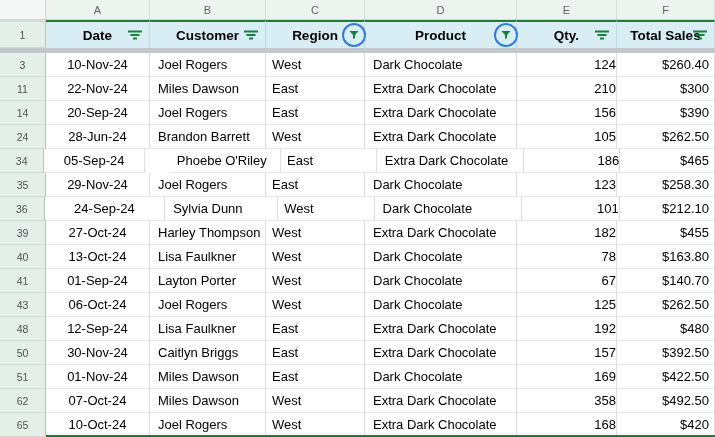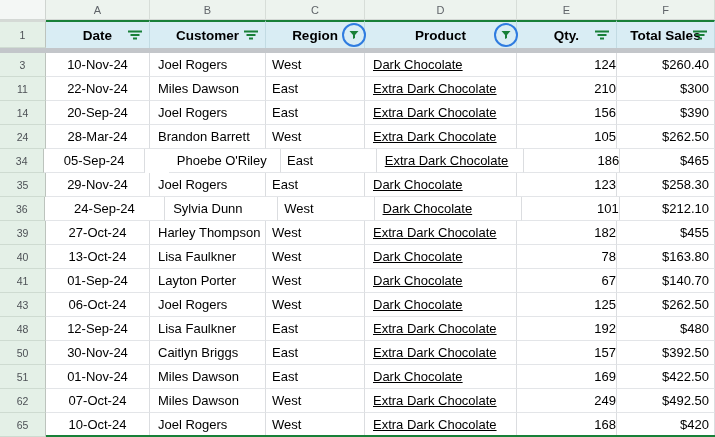--- a/index.html
+++ b/index.html
@@ -19,21 +19,21 @@
   
   .gray-band{height:5px;background:#c3c6ca;}
 
   
   .row{display:flex;height:24px;}
   .rownum{width:46px;box-sizing:border-box;background:#e4f0e7;border-right:1px solid #bcc3bd;border-bottom:1px solid #cedbd1;display:flex;align-items:center;justify-content:center;font-size:10.5px;color:#4d5156;}
   .cell{box-sizing:border-box;border-right:1px solid #dbdde0;border-bottom:1px solid #e3e5e8;font-size:13px;color:#000;display:flex;align-items:center;white-space:nowrap;background:#fff;}
   .c-date{justify-content:center;}
   .c-customer{padding-left:8px;}
   .c-region{padding-left:6px;}
-  .c-product{padding-left:8px;text-decoration:underline;}
+  .c-product{padding-left:8px;}
   .c-qty{justify-content:flex-end;}
   .c-total{justify-content:flex-end;padding-right:5px;}
 
   
   .f-lines{position:absolute;right:7px;top:50%;transform:translateY(-50%);line-height:0;cursor:pointer;}
   .f-active{position:absolute;right:-2px;top:50%;transform:translateY(-50%);width:24px;height:24px;border:2.5px solid #2f7ce0;border-radius:50%;box-sizing:border-box;display:flex;align-items:center;justify-content:center;z-index:3;line-height:0;cursor:pointer;background:transparent;}
 
   
   .range-bottom{position:absolute;left:46px;right:0;bottom:0;height:2px;background:#188038;z-index:4;}
 </style>
@@ -131,21 +131,21 @@
         <div class="rownum">14</div>
         <div class="cell c-date" style="width: 104px;">20-Sep-24</div>
         <div class="cell c-customer" style="width: 116px;">Joel Rogers</div>
         <div class="cell c-region" style="width: 99px;">East</div>
         <div class="cell c-product" style="width: 152px;">Extra Dark Chocolate</div>
         <div class="cell c-qty" style="width: 100px;">156</div>
         <div class="cell c-total" style="width: 98px;">$390</div>
       </div>
       <div class="row">
         <div class="rownum">24</div>
-        <div class="cell c-date" style="width: 104px;">28-Mar-24</div>
+        <div class="cell c-date" style="width: 104px;">28-Jun-24</div>
         <div class="cell c-customer" style="width: 116px;">Brandon Barrett</div>
         <div class="cell c-region" style="width: 99px;">West</div>
         <div class="cell c-product" style="width: 152px;">Extra Dark Chocolate</div>
         <div class="cell c-qty" style="width: 100px;">105</div>
         <div class="cell c-total" style="width: 98px;">$262.50</div>
       </div>
       <div class="row">
         <div class="rownum">34</div>
         <div class="cell c-date" style="width: 104px;">05-Sep-24</div>
         <div class="cell c-customer" style="width: 116px; margin-left: 24px;">Phoebe O'Riley</div>
@@ -234,21 +234,21 @@
         <div class="cell c-product" style="width: 152px;">Dark Chocolate</div>
         <div class="cell c-qty" style="width: 100px;">169</div>
         <div class="cell c-total" style="width: 98px;">$422.50</div>
       </div>
       <div class="row">
         <div class="rownum">62</div>
         <div class="cell c-date" style="width: 104px;">07-Oct-24</div>
         <div class="cell c-customer" style="width: 116px;">Miles Dawson</div>
         <div class="cell c-region" style="width: 99px;">West</div>
         <div class="cell c-product" style="width: 152px;">Extra Dark Chocolate</div>
-        <div class="cell c-qty" style="width: 100px;">249</div>
+        <div class="cell c-qty" style="width: 100px;">358</div>
         <div class="cell c-total" style="width: 98px;">$492.50</div>
       </div>
       <div class="row">
         <div class="rownum">65</div>
         <div class="cell c-date" style="width: 104px;">10-Oct-24</div>
         <div class="cell c-customer" style="width: 116px;">Joel Rogers</div>
         <div class="cell c-region" style="width: 99px;">West</div>
         <div class="cell c-product" style="width: 152px;">Extra Dark Chocolate</div>
         <div class="cell c-qty" style="width: 100px;">168</div>
         <div class="cell c-total" style="width: 98px; text-align: right;">$420</div>

